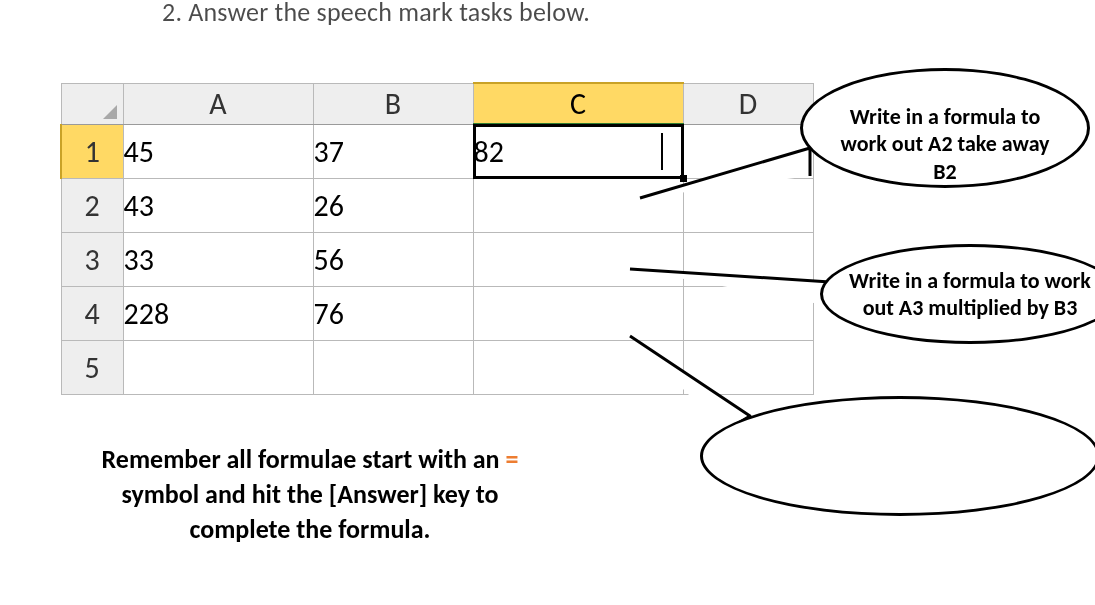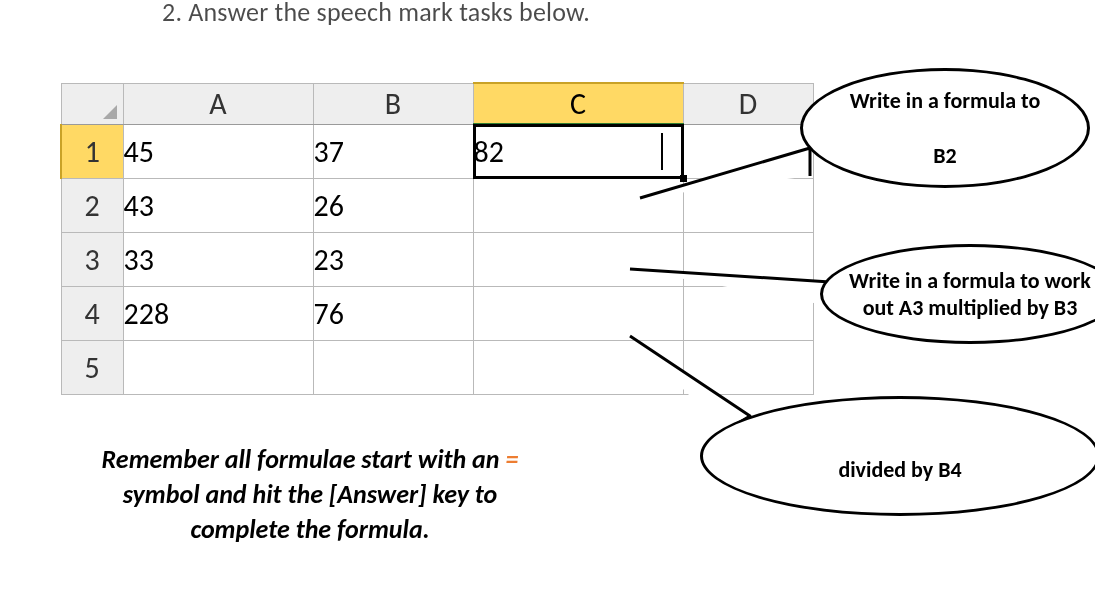--- a/index.html
+++ b/index.html
@@ -121,21 +121,20 @@
   .note {
     position: absolute;
     left: 50px;
     top: 442px;
     width: 520px;
     text-align: center;
     font-size: 26px;
     font-weight: 600;
     color: #000;
     line-height: 1.35;
-    font-style: italic;
   }
   .eq { color: #ed7d31; }
 
   
   .bubble {
     position: absolute;
     font-weight: 700;
     font-size: 22px;
     text-align: center;
     line-height: 1.25;
@@ -150,21 +149,21 @@
     justify-content: center;
     padding: 0 18px;
     box-sizing: border-box;
   }
   .bubble svg.tail {
     position: absolute;
     overflow: visible;
   }
 
   
-  .b1 .oval { left: 0; top: 0; width: 290px; height: 120px; }
+  .b1 .oval { left: 0; top: 0; width: 290px; height: 120px; align-items: flex-end; }
   .b1 { left: 800px; top: 68px; width: 290px; height: 120px; }
 
   .b2 .oval { left: 0; top: 0; width: 300px; height: 100px; }
   .b2 { left: 820px; top: 244px; width: 300px; height: 100px; }
 
   .b3 .oval { left: 0; top: 0; width: 400px; height: 120px; }
   .b3 { left: 700px; top: 396px; width: 400px; height: 120px; }
 
 </style>
 </head>
@@ -200,21 +199,21 @@
     <tr>
       <td class="rowhdr">2</td>
       <td>43</td>
       <td>26</td>
       <td></td>
       <td></td>
     </tr>
     <tr>
       <td class="rowhdr">3</td>
       <td>33</td>
-      <td>23</td>
+      <td>56</td>
       <td></td>
       <td></td>
     </tr>
     <tr>
       <td class="rowhdr">4</td>
       <td>228</td>
       <td>76</td>
       <td></td>
       <td></td>
     </tr>
@@ -234,21 +233,21 @@
     <span>complete the formula.</span>
   </div>
 
   <div class="bubble b1">
     <svg class="tail" style="left:-160px; top:70px;" width="200" height="80">
       <polyline points="0,60 170,10 170,38" fill="#fff" stroke="#000" stroke-width="3" stroke-linejoin="round"></polyline>
     </svg>
     <div class="oval">
       <div>
         <span>Write in a formula to</span><br>
-        <br>
+        <span>work out A2 take away</span><br>
         <span>B2</span>
       </div>
     </div>
   </div>
 
   <div class="bubble b2">
     <svg class="tail" style="left:-190px; top:20px;" width="220" height="60">
       <polyline points="0,5 200,18 200,42" fill="#fff" stroke="#000" stroke-width="3" stroke-linejoin="round"></polyline>
     </svg>
     <div class="oval">
@@ -259,18 +258,17 @@
     </div>
   </div>
 
   <div class="bubble b3">
     <svg class="tail" style="left:-70px; top:-60px;" width="160" height="110">
       <polyline points="0,0 120,80 95,95" fill="#fff" stroke="#000" stroke-width="3" stroke-linejoin="round"></polyline>
     </svg>
     <div class="oval">
       <div>
         <br>
-        <span>divided by B4</span>
       </div>
     </div>
   </div>
 
 </div>
 
 </body></html>

